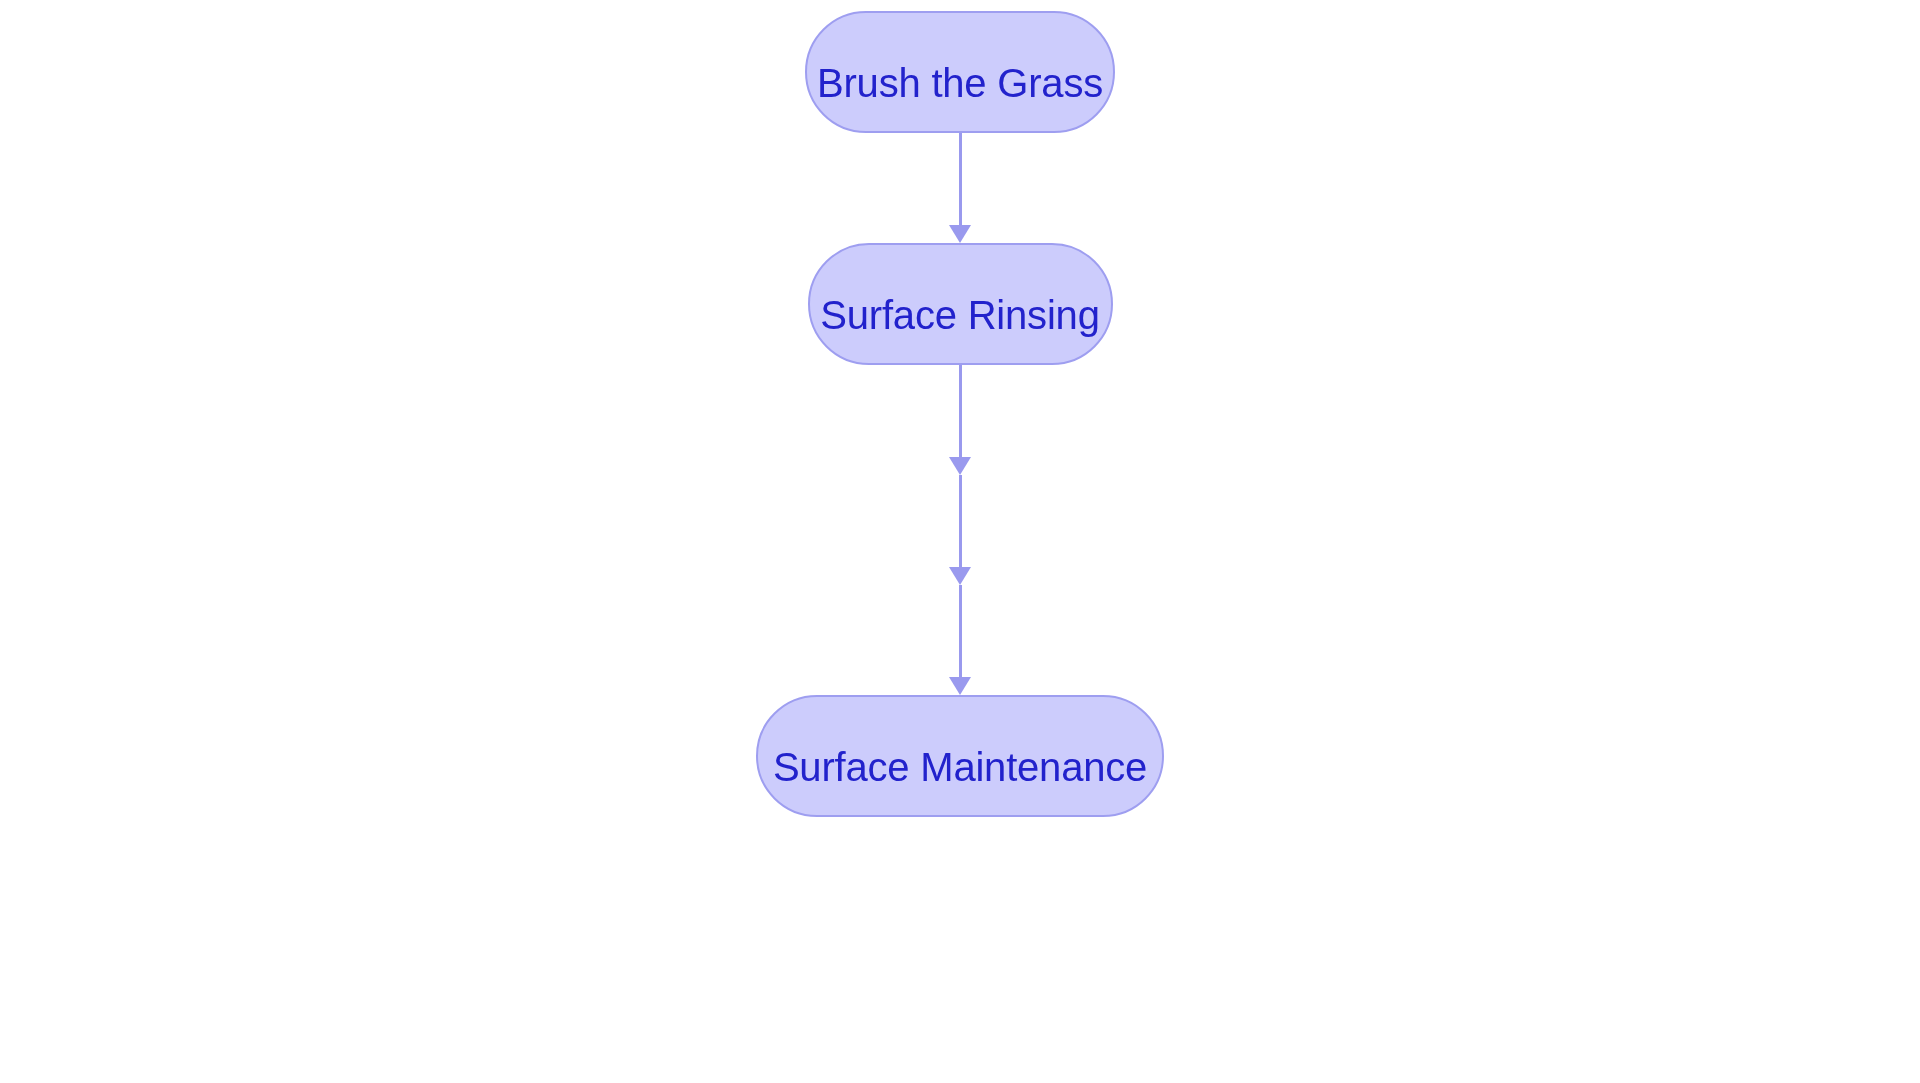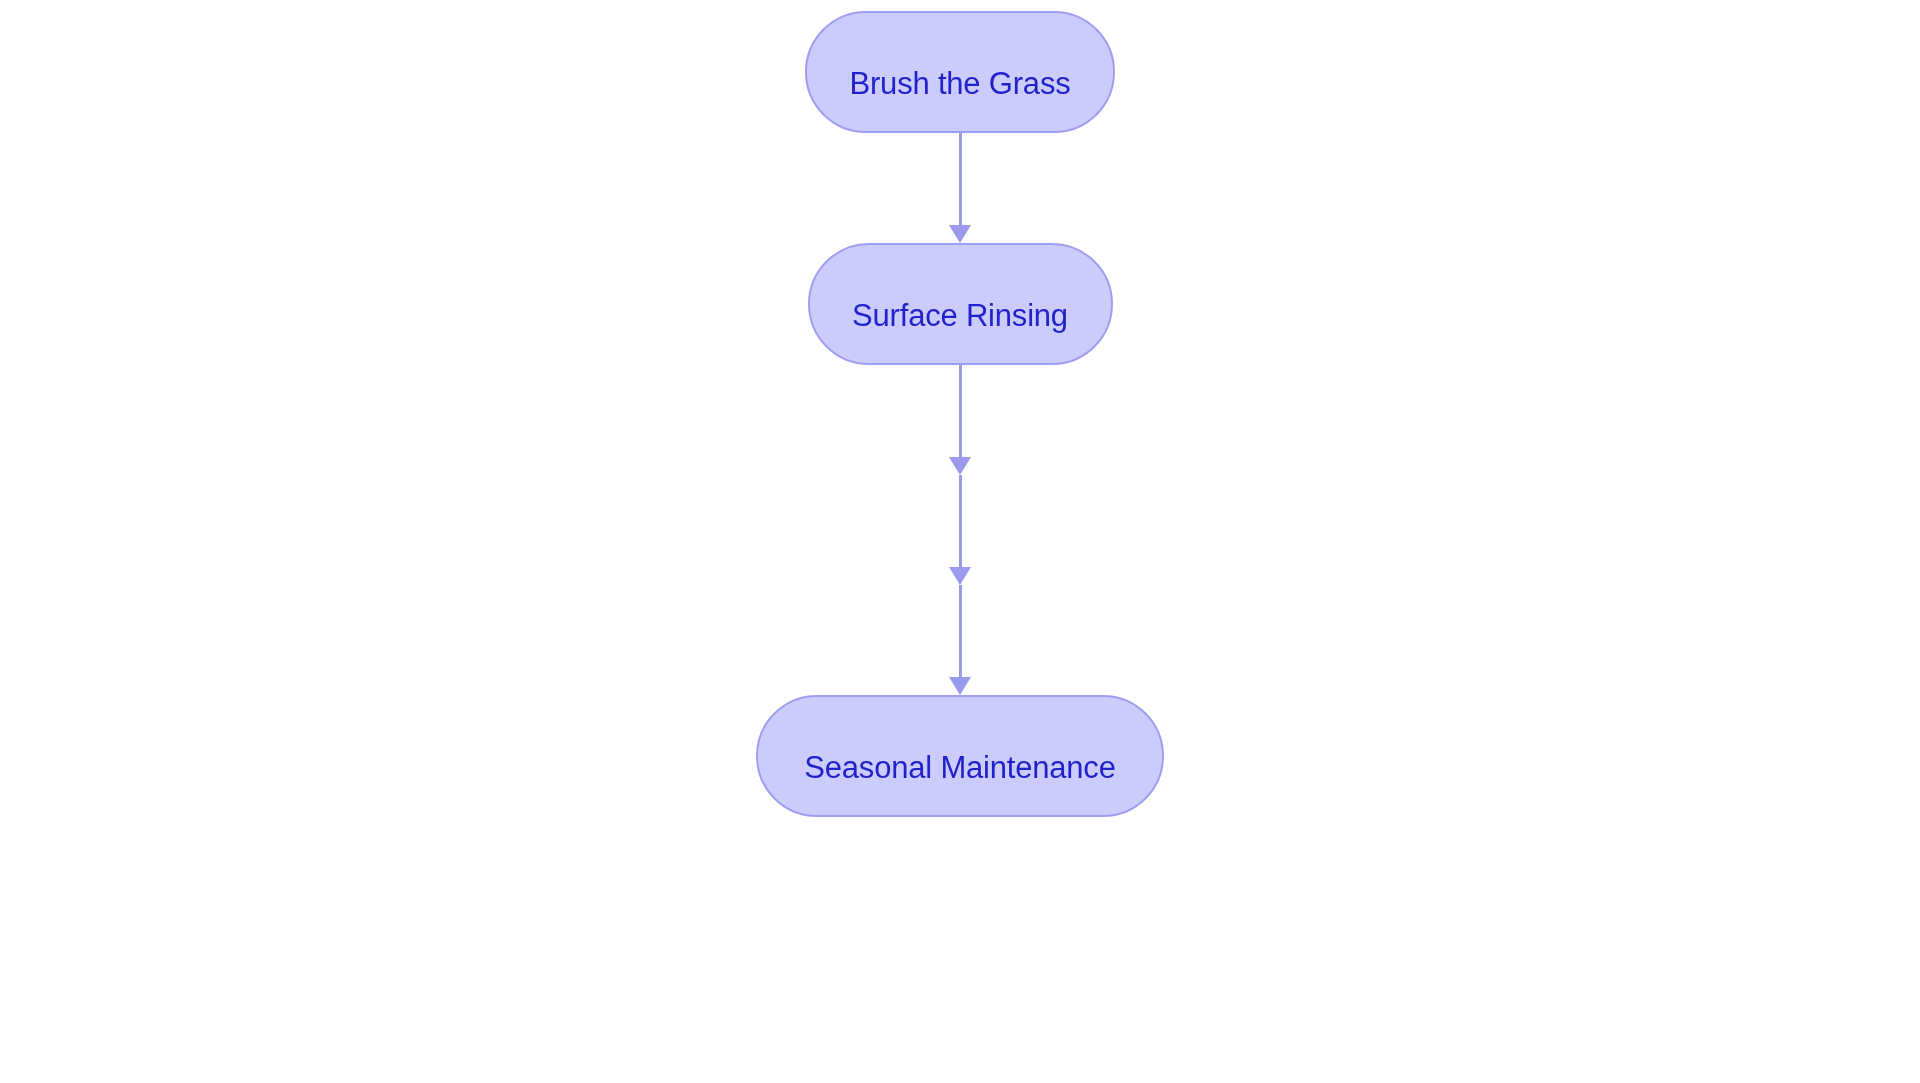--- a/index.html
+++ b/index.html
@@ -46,21 +46,21 @@
     align-items: center;
     justify-content: center;
     flex: 0 0 auto;
     position: relative;
     z-index: 2;
   }
 
   .node-label {
     color: #2222cc;
     font-family: "Liberation Sans", sans-serif;
-    font-size: 31px;
+    font-size: 40px;
     font-weight: 400;
     line-height: 1;
     white-space: nowrap;
     letter-spacing: -0.2px;
     padding: 0 34px;
     margin-top: 22px;
   }
 
   
   .node.w-brush     { width: 310px; }
@@ -130,17 +130,17 @@
       <div class="connector-arrowhead"></div>
     </div>
 
 
     <div class="connector">
       <div class="connector-line"></div>
       <div class="connector-arrowhead"></div>
     </div>
 
     <div class="node w-seasonal">
-      <span class="node-label">Seasonal Maintenance</span>
+      <span class="node-label">Surface Maintenance</span>
     </div>
 
   </div>
 </div>
 
 </body></html>

